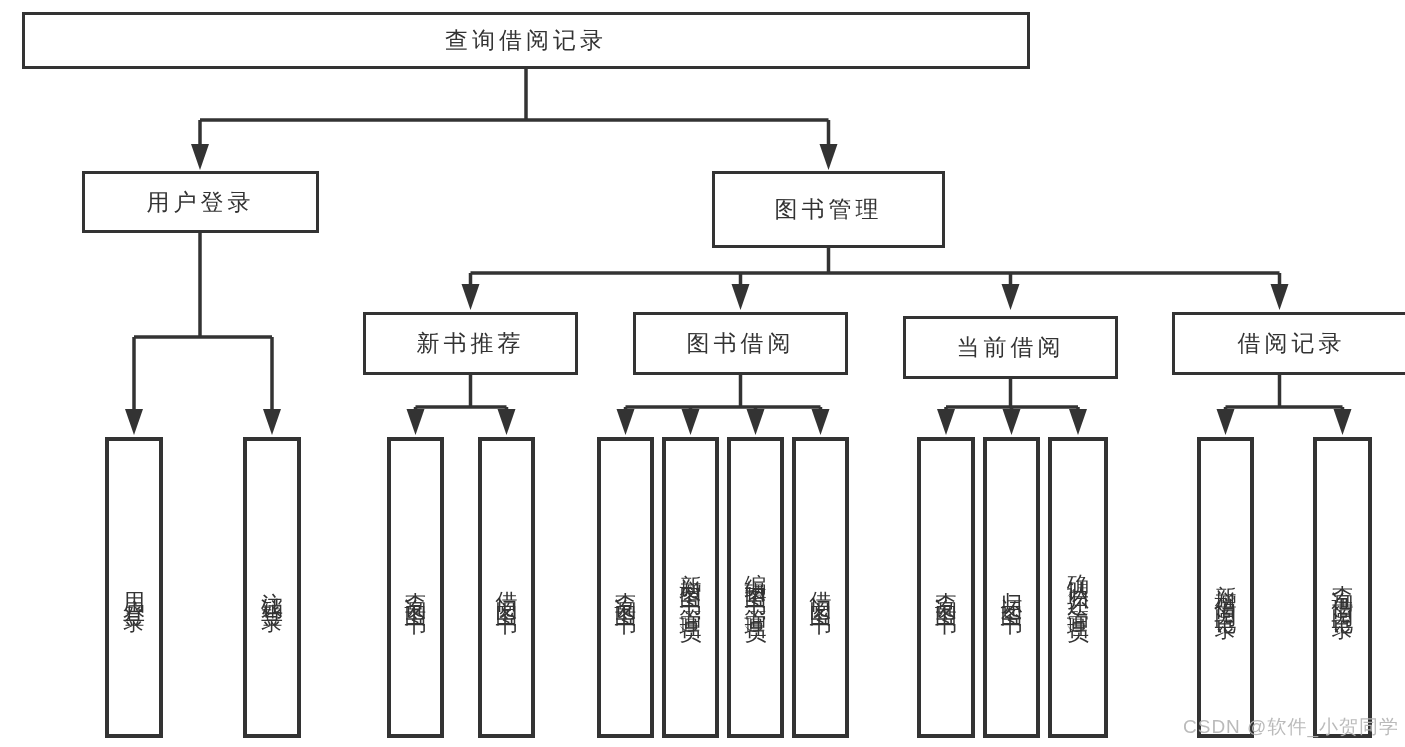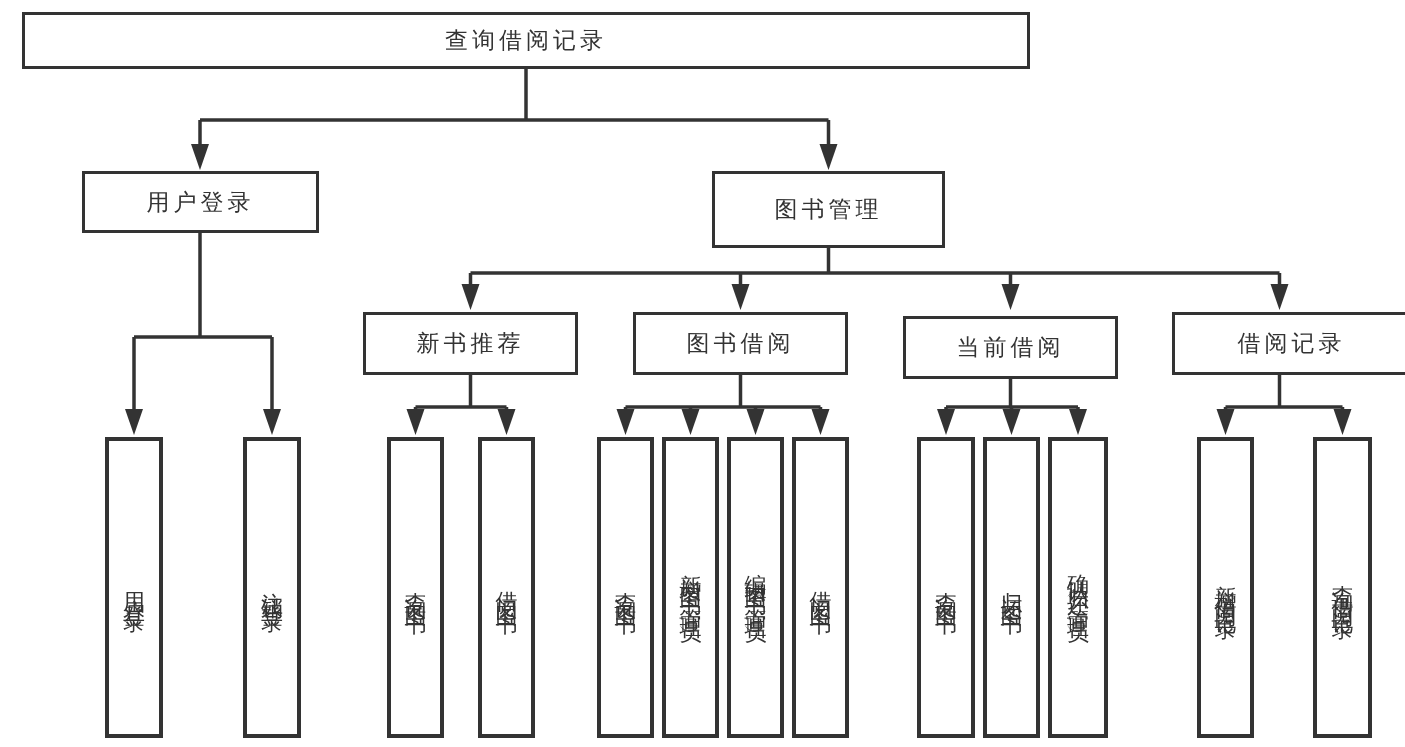--- a/index.html
+++ b/index.html
@@ -132,13 +132,14 @@
     <span>确认归还（管理员）</span>
     </div>
 
   <div class="box leaf" style="left:1197px;top:437px;width:57px;height:301px">
     <span>新增借阅记录</span>
     </div>
   <div class="box leaf" style="left:1313px;top:437px;width:59px;height:301px">
     <span>查询借阅记录</span>
     </div>
 
+  <div class="watermark">CSDN @软件_小贺同学</div>
 </div>
 
 </body></html>

